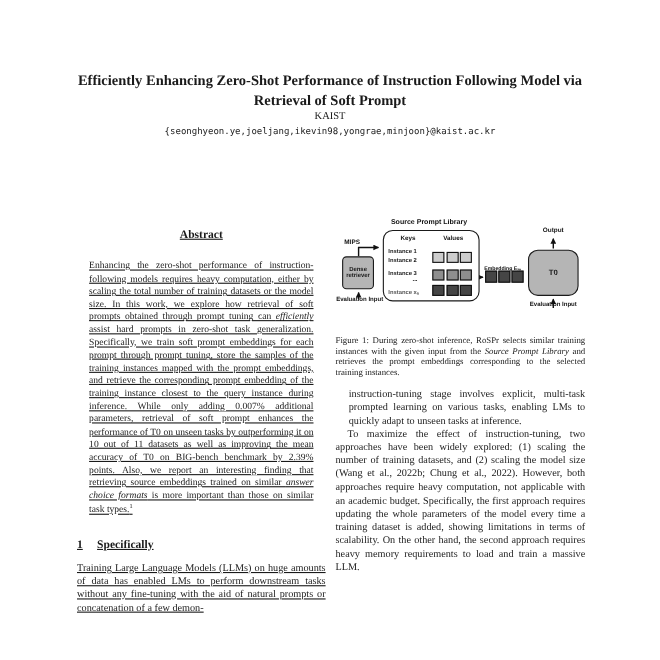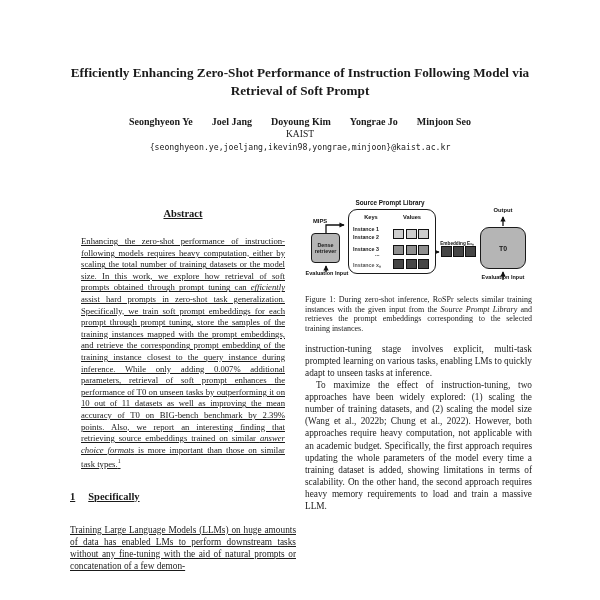--- a/index.html
+++ b/index.html
@@ -13,21 +13,21 @@
   .affil{margin-top:2px;font-size:9.5px;}
   .email{margin-top:3px;font-size:8.2px;font-family:"DejaVu Sans Mono",monospace;}
   
   .col{position:absolute;top:194px;}
   .col-left{left:70px;width:226px;text-decoration:underline;}
   .col-right{left:305px;width:227px;}
   .abs-head{margin:14px 0 0;text-align:center;font-size:10.5px;font-weight:bold;}
   .abs-body{margin:17px 11px 0;font-size:8.7px;line-height:11.6px;text-align:justify;}
   .sec-head{margin:20px 0 0;font-size:10.5px;font-weight:bold;display:flex;gap:13px;}
   .body-p{margin:0;font-size:9.3px;line-height:12.1px;text-align:justify;}
-  .body-p.first{margin-top:22px;}
+  .body-p.first{margin-top:10px;}
   .body-p.indent{text-indent:11px;}
   
   .fig{position:relative;width:227px;height:92px;margin:0;
        font-family:"Liberation Sans",sans-serif;}
   .fig-arrows{position:absolute;left:0;top:0;}
   .flabel{position:absolute;font-weight:bold;color:#111;}
   .lib-title{left:30px;top:5px;width:110px;text-align:center;font-size:6.4px;}
   .lib-box{position:absolute;left:43px;top:15px;width:86px;height:63px;
            border:1.5px solid #1a1a1a;border-radius:9px;background:#fff;}
   .keys-h{left:49px;top:20px;width:34px;text-align:center;font-size:5.7px;}
@@ -45,38 +45,31 @@
              justify-content:center;text-align:center;font-size:5.4px;font-weight:bold;box-sizing:border-box;}
   .eval-left{left:0px;top:76px;width:44px;text-align:center;font-size:5.5px;}
   .emb-label{left:128px;top:46px;width:48px;text-align:center;font-size:4.7px;}
   .emb-row{position:absolute;left:136px;top:52px;display:flex;gap:1px;}
   .emb-row .vcell{width:11px;height:10.5px;background:#454545;}
   .t0-box{position:absolute;left:175px;top:33px;width:46px;height:42px;background:#b5b5b5;
           border:1.5px solid #1a1a1a;border-radius:9px;display:flex;align-items:center;
           justify-content:center;font-size:7px;font-weight:bold;box-sizing:border-box;}
   .output{left:175px;top:13px;width:46px;text-align:center;font-size:5.8px;}
   .eval-right{left:163px;top:80px;width:70px;text-align:center;font-size:5.5px;}
-  .caption{margin-top:9px;font-size:8px;line-height:9.7px;text-align:justify;}
-  .caption + .body-p{margin-top:9px;}
+  .caption{margin-top:19px;font-size:8px;line-height:9.7px;text-align:justify;}
+  .caption + .body-p{margin-top:9px;margin-left:12px;}
   sup{font-size:0.65em;}
 </style>
 </head>
 <body>
 
 <div class="page">
 
   <div class="titleblock">
     <h1 class="title">Efficiently Enhancing Zero-Shot Performance of Instruction Following Model via Retrieval of Soft Prompt</h1>
-    <div class="authors">
-      <span>Seonghyeon Ye</span>
-      <span>Joel Jang</span>
-      <span>Doyoung Kim</span>
-      <span>Yongrae Jo</span>
-      <span>Minjoon Seo</span>
-    </div>
     <div class="affil">KAIST</div>
     <div class="email">{seonghyeon.ye,joeljang,ikevin98,yongrae,minjoon}@kaist.ac.kr</div>
   </div>
 
   <section class="col col-left">
     <h2 class="abs-head">Abstract</h2>
     <p class="abs-body">Enhancing the zero-shot performance of instruction-following models requires heavy computation, either by scaling the total number of training datasets or the model size. In this work, we explore how retrieval of soft prompts obtained through prompt tuning can <i>efficiently</i> assist hard prompts in zero-shot task generalization. Specifically, we train soft prompt embeddings for each prompt through prompt tuning, store the samples of the training instances mapped with the prompt embeddings, and retrieve the corresponding prompt embedding of the training instance closest to the query instance during inference. While only adding 0.007% additional parameters, retrieval of soft prompt enhances the performance of T0 on unseen tasks by outperforming it on 10 out of 11 datasets as well as improving the mean accuracy of T0 on BIG-bench benchmark by 2.39% points. Also, we report an interesting finding that retrieving source embeddings trained on similar <i>answer choice formats</i> is more important than those on similar task types.<sup>1</sup></p>
     <h2 class="sec-head">
       <span>1</span>
       <span>Specifically</span>

